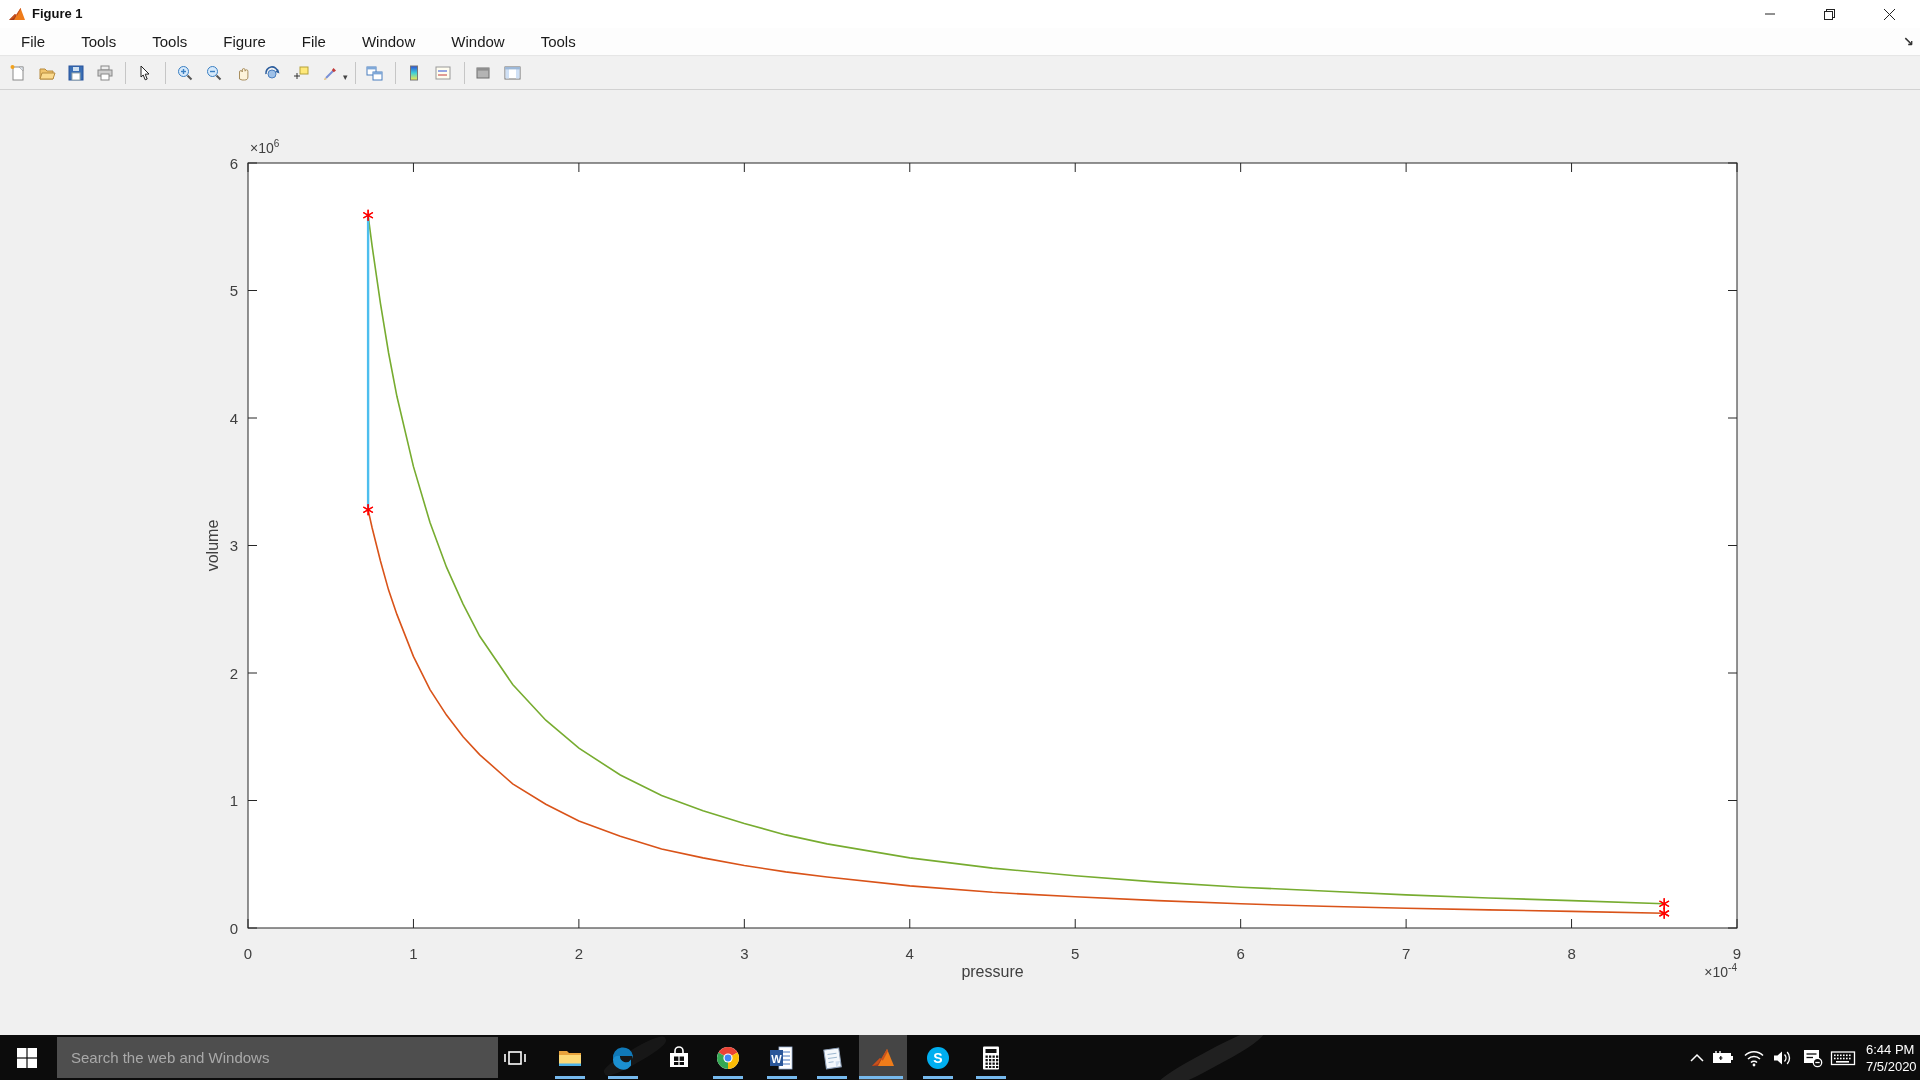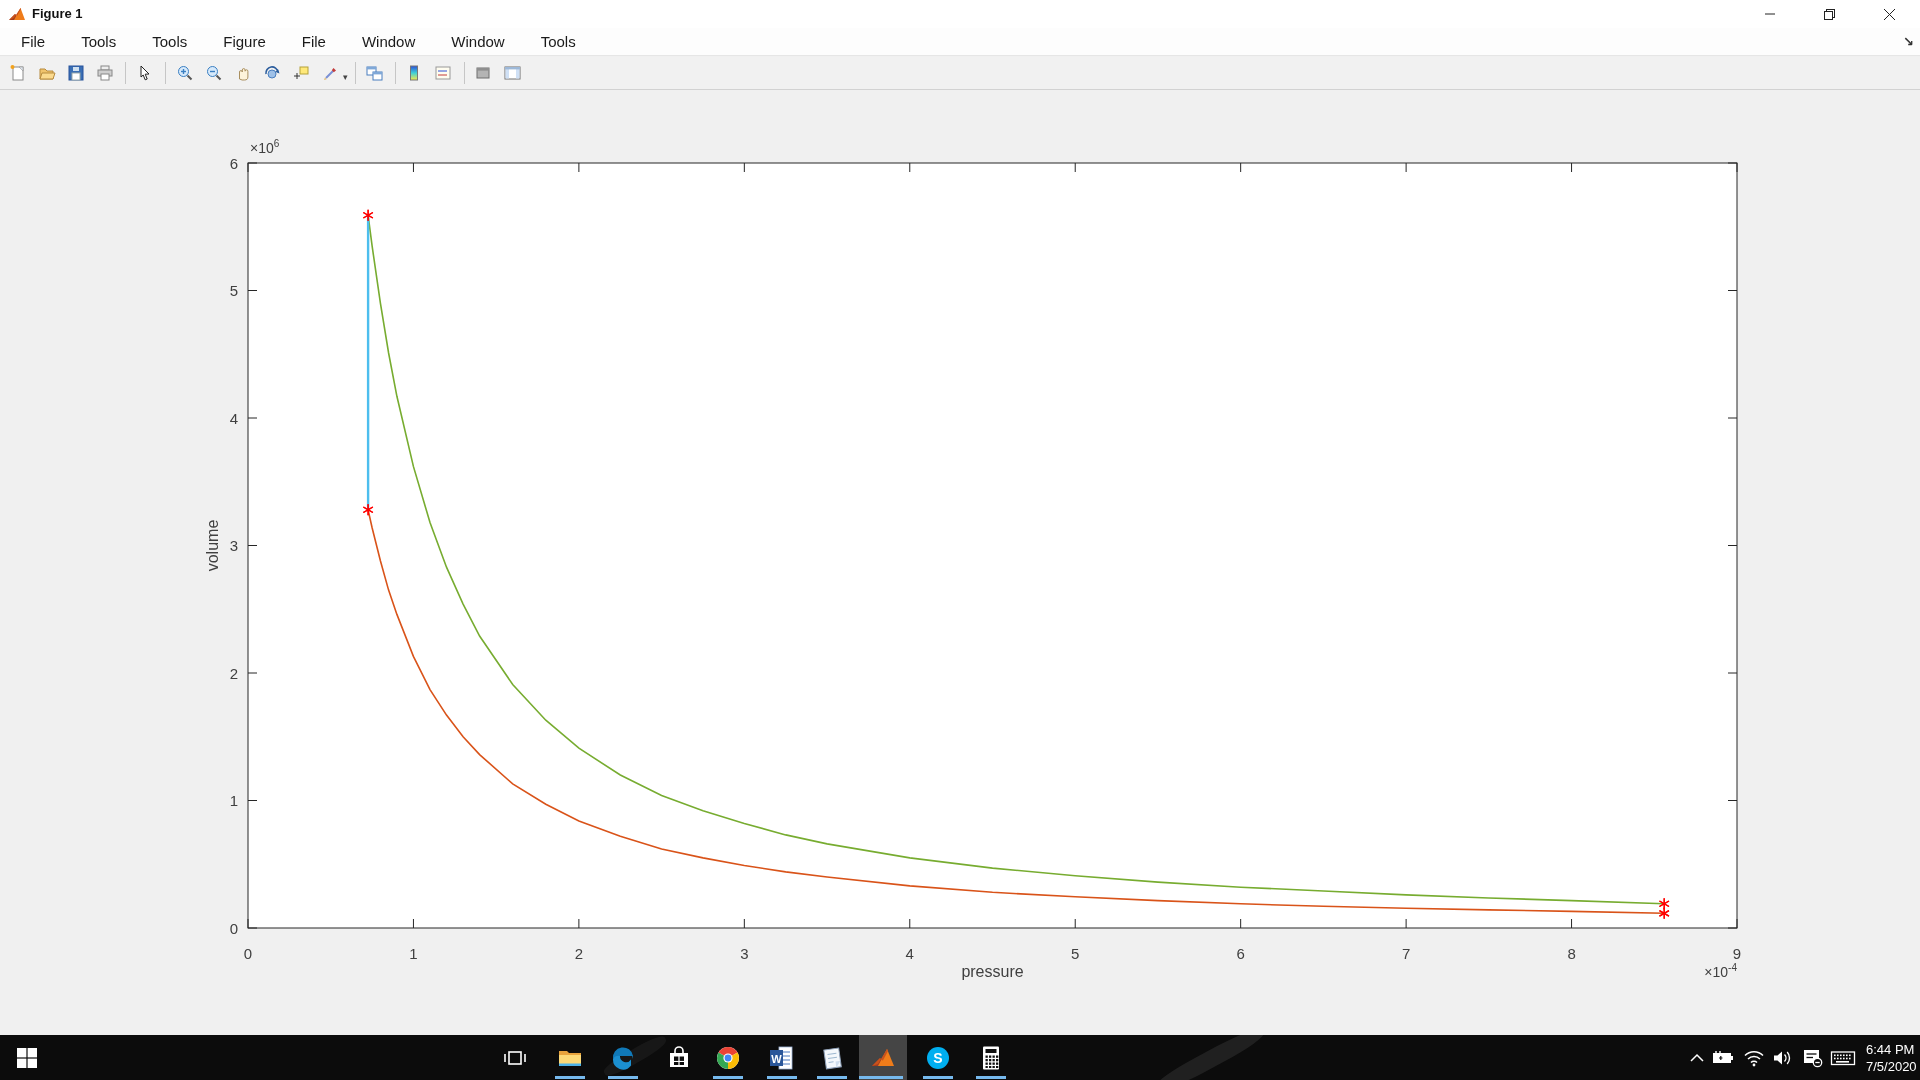--- a/index.html
+++ b/index.html
@@ -296,20 +296,23 @@
 
     <div class="tb-item start">
       <svg width="24" height="24" viewBox="0 0 24 24">
         <rect x="2" y="2" width="9.4" height="9.4" fill="#fff"></rect>
           <rect x="12.6" y="2" width="9.4" height="9.4" fill="#fff"></rect>
         <rect x="2" y="12.6" width="9.4" height="9.4" fill="#fff"></rect>
           <rect x="12.6" y="12.6" width="9.4" height="9.4" fill="#fff"></rect>
       </svg>
     </div>
 
+    <div class="tb-item searchbox">
+      <span>Search the web and Windows</span>
+    </div>
 
     <div class="tb-item apptile" style="left:493px;">
       <svg width="24" height="22" viewBox="0 0 24 22">
         <rect x="6" y="5" width="12" height="12" fill="none" stroke="#fff" stroke-width="1.6"></rect>
         <line x1="2" y1="7" x2="2" y2="15" stroke="#fff" stroke-width="1.6"></line>
         <line x1="22" y1="7" x2="22" y2="15" stroke="#fff" stroke-width="1.6"></line>
       </svg>
     </div>
 
     <div class="tb-item apptile" style="left:548px;">

